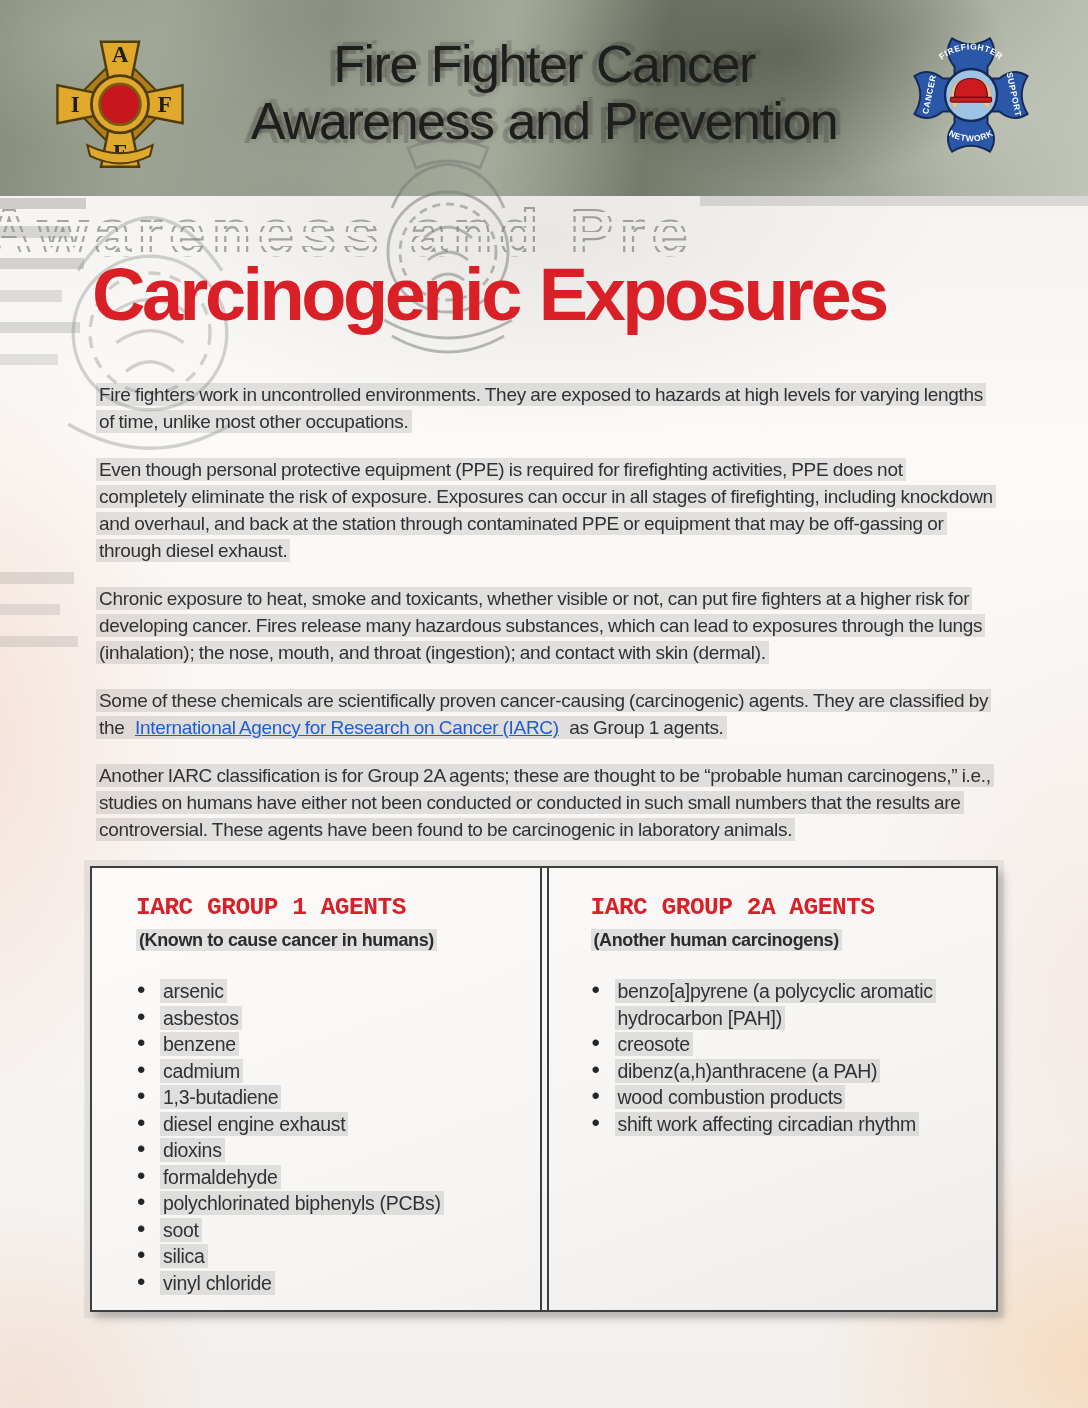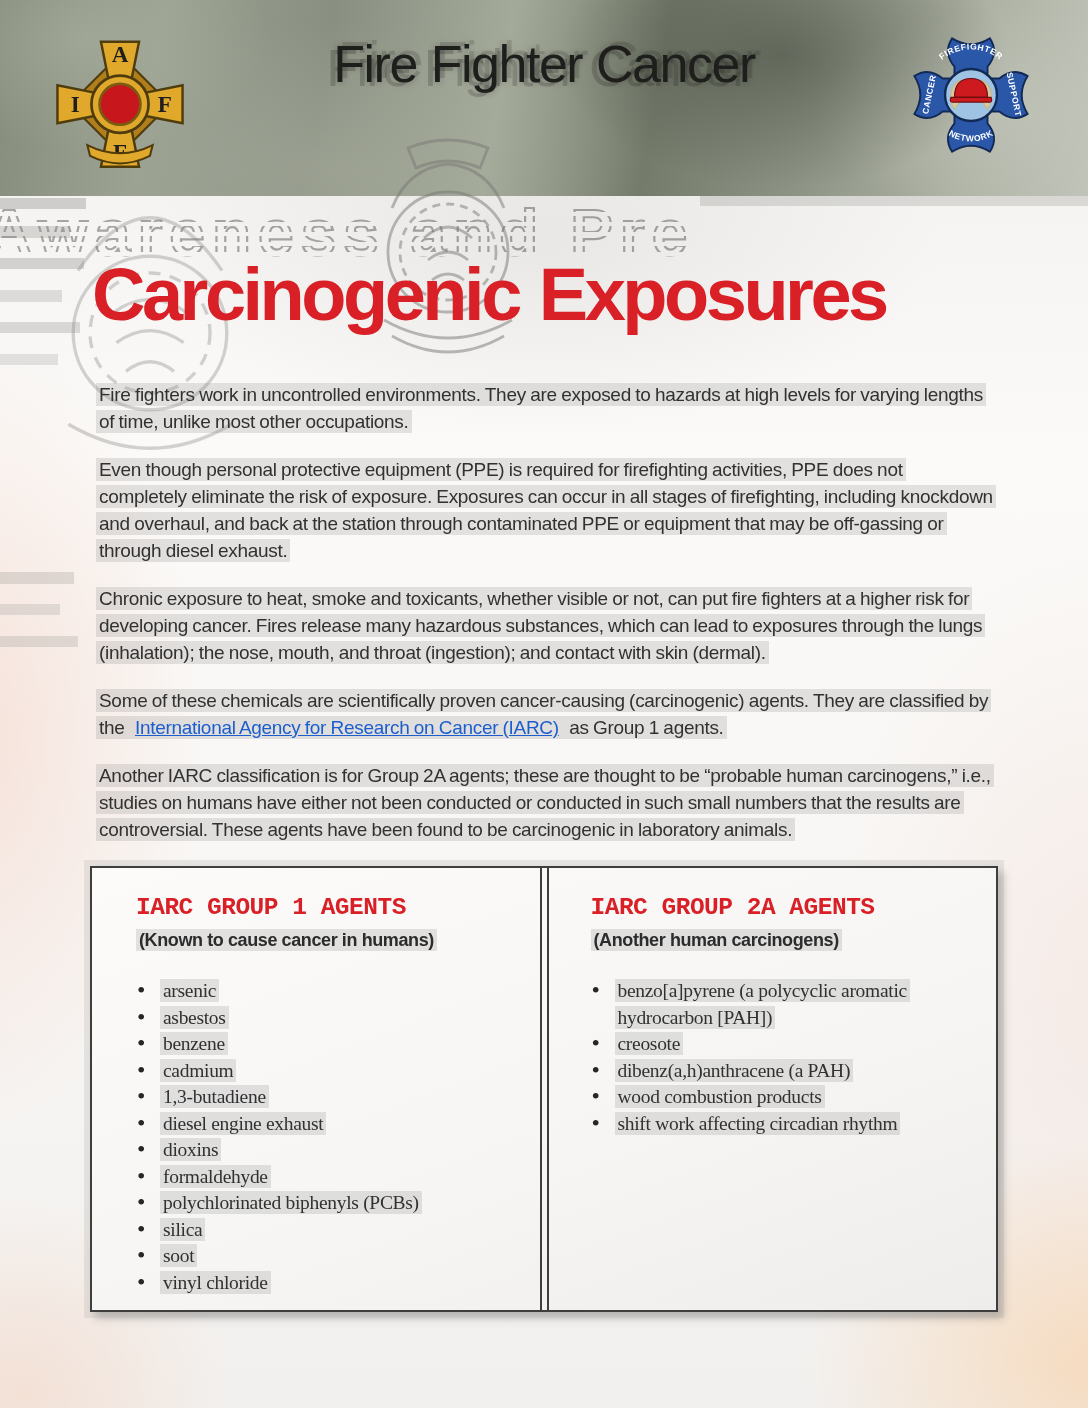--- a/index.html
+++ b/index.html
@@ -60,32 +60,33 @@
       box-shadow:0 0 0 6px rgba(175,175,173,0.25), 5px 6px 8px rgba(110,110,110,0.45);}
   .agent-col{padding:26px 38px 0 44px;}
   .agent-col.right{border-left:2px solid #3e3e3e;padding-left:42px;}
   .agent-col.left{border-right:2px solid #3e3e3e;}
   .agent-head{margin:0;color:var(--accent,#da2027);font-size:24.5px;font-weight:700;
       letter-spacing:-0.5px;font-family:Liberation Mono, monospace;}
   .agent-sub{margin:9px 0 0 0;font-size:18px;font-weight:700;color:#2c2c2c;
       letter-spacing:-0.4px;}
   ul.agent-list{list-style:none;margin:27px 0 0 0;padding:0;}
   ul.agent-list li{position:relative;margin:0;padding:0 0 0 24px;
-      font-size:19.5px;line-height:26.5px;color:#313131;letter-spacing:-0.3px;font-family:Liberation Serif, serif;}
+      font-size:19.5px;line-height:26.5px;color:#313131;letter-spacing:-0.3px;}
   ul.agent-list li::before{content:"\2022";position:absolute;left:1px;top:-1px;
       color:#262626;font-size:24px;}
 </style>
 </head>
 <body>
 
 <div class="page">
 
   <div class="hdr">
     <div class="hdr-title">
       <div>Fire Fighter Cancer</div>
+      <div>Awareness and Prevention</div>
     </div>
 
     <svg class="logo logo-iaff" viewBox="0 0 100 104">
       <g transform="translate(50,50)">
         <rect x="-26" y="-26" width="52" height="52" transform="rotate(45)" fill="#b07f1d" stroke="#4f3c0c" stroke-width="1.5"></rect>
         <g fill="#e0a92c" stroke="#4f3c0c" stroke-width="1.8">
           <path d="M-14,-46 L14,-46 L8,-16 L-8,-16 Z"></path>
           <path d="M-14,46 L14,46 L8,16 L-8,16 Z"></path>
           <path d="M-46,-14 L-46,14 L-16,8 L-16,-8 Z"></path>
           <path d="M46,-14 L46,14 L16,8 L16,-8 Z"></path>
@@ -191,23 +192,23 @@
           <li><span class="hl">1,3-butadiene</span></li>
 
           <li><span class="hl">diesel engine exhaust</span></li>
 
           <li><span class="hl">dioxins</span></li>
 
           <li><span class="hl">formaldehyde</span></li>
 
           <li><span class="hl">polychlorinated biphenyls (PCBs)</span></li>
 
+          <li><span class="hl">soot</span></li>
+
           <li><span class="hl">silica</span></li>
-
-          <li><span class="hl">soot</span></li>
 
           <li><span class="hl">vinyl chloride</span></li>
         </ul>
     </div>
     <div class="agent-col right">
       <h2 class="agent-head">IARC GROUP 2A AGENTS</h2>
       <p class="agent-sub"><span class="hl">(Another human carcinogens)</span></p>
       <ul class="agent-list">
 
           <li><span class="hl">benzo[a]pyrene (a polycyclic aromatic hydrocarbon [PAH])</span></li>

